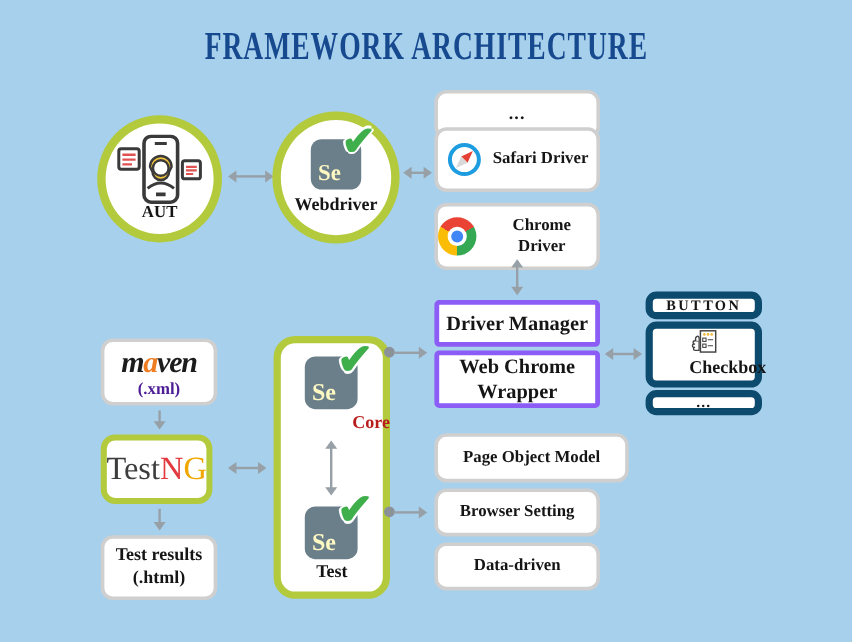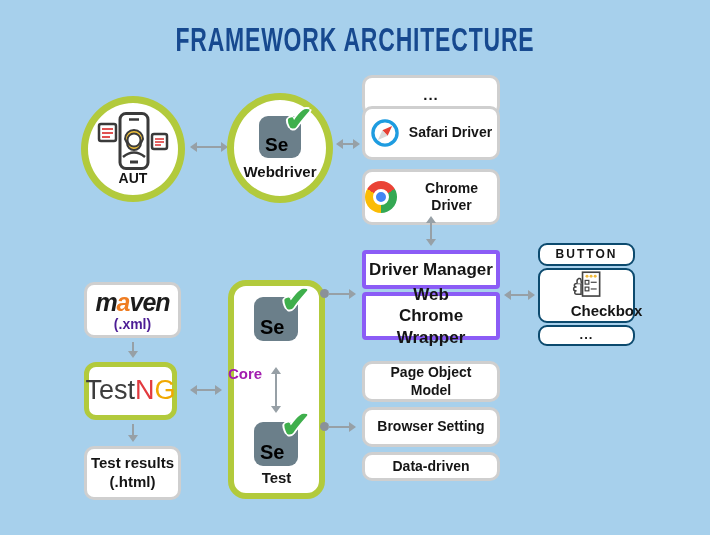--- a/index.html
+++ b/index.html
@@ -1,41 +1,41 @@
 <!DOCTYPE html>
 <html><head>
 <meta charset="utf-8">
 <style>
   html,body{margin:0;padding:0;}
   body{font-family:"Liberation Sans",sans-serif;}
-  .stage{position:relative;width:710px;height:535px;background:#a7d0ec;overflow:hidden;}
+  .stage{position:relative;width:710px;height:535px;background:#a7d0ec;overflow:hidden;font-family:Liberation Serif, serif;}
 
   
   .title{position:absolute;left:0;top:24px;width:710px;text-align:center;}
   .title span{display:inline-block;font-size:28px;font-weight:800;letter-spacing:1px;
     color:#17498f;transform:scale(0.82,1.18);transform-origin:center;}
 
   
   .box{position:absolute;background:#fff;display:flex;align-items:center;justify-content:center;
     text-align:center;font-weight:700;color:#151515;box-sizing:border-box;line-height:1.25;}
   .gray{border:3px solid #cfcfcf;border-radius:10px;font-size:14px;}
   .orange{border:4px solid #8b5cf6;border-radius:4px;font-size:17px;}
-  .yellow{border:2px solid #0c4a6e;border-radius:9px;font-size:14px;align-items:center;}
+  .yellow{border:6px solid #0c4a6e;border-radius:9px;font-size:14px;align-items:center;}
   .row{flex-direction:row;gap:9px;}
   .col{flex-direction:column;}
 
   
   .circle{position:absolute;background:#fff;border:7px solid #b2ca3c;border-radius:50%;
     display:flex;flex-direction:column;align-items:center;justify-content:center;box-sizing:border-box;}
   .circ-label{font-weight:700;color:#151515;}
 
   
   .se-badge{position:relative;background:#6b7f8a;border-radius:9px;display:flex;
     align-items:flex-end;justify-content:flex-start;}
-  .se-text{color:#000000;font-weight:700;padding:0 0 2px 6px;}
+  .se-text{color:#fef9c3;font-weight:700;padding:0 0 2px 6px;}
   .se-check{position:absolute;color:#3faf4c;font-weight:700;line-height:1;
     text-shadow:-2px 0 0 #fff,0 -2px 0 #fff,2px 0 0 #fff,0 2px 0 #fff,-1px -1px 0 #fff,1px 1px 0 #fff;}
 
   
   .arr-h{position:absolute;height:2px;background:#97a0a6;}
   .arr-h::after{content:'';position:absolute;right:-7px;top:-4px;border:5px solid transparent;border-left:7px solid #97a0a6;}
   .arr-h.dbl::before{content:'';position:absolute;left:-7px;top:-4px;border:5px solid transparent;border-right:7px solid #97a0a6;}
   .arr-v{position:absolute;width:2px;background:#97a0a6;}
   .arr-v::after{content:'';position:absolute;bottom:-7px;left:-4px;border:5px solid transparent;border-top:7px solid #97a0a6;}
   .arr-v.dbl::before{content:'';position:absolute;top:-7px;left:-4px;border:5px solid transparent;border-bottom:7px solid #97a0a6;}
@@ -168,38 +168,38 @@
   </div>
 
   <div class="arr-h dbl" style="left:192px;top:389px;width:28px;"></div>
 
   <div class="box" style="left:228px;top:280px;width:97px;height:219px;border:6px solid #b2ca3c;border-radius:18px;"></div>
 
   <div class="se-badge" style="position:absolute;left:254px;top:297px;width:44px;height:44px;">
     <span class="se-text" style="font-size:20px;">Se</span>
     <span class="se-check" style="font-size:36px;top:-15px;right:-13px;">✔</span>
   </div>
-  <div style="position:absolute;left:228px;top:345px;width:97px;text-align:left;font-weight:700;font-size:15px;color:#a21caf;margin-top:20px;">Core</div>
+  <div style="position:absolute;left:228px;top:345px;width:97px;text-align:right;font-weight:700;font-size:15px;color:#b91c1c;">Core</div>
 
   <div class="arr-v dbl" style="left:275px;top:369px;height:42px;"></div>
 
   <div class="se-badge" style="position:absolute;left:254px;top:422px;width:44px;height:44px;">
     <span class="se-text" style="font-size:20px;">Se</span>
     <span class="se-check" style="font-size:36px;top:-15px;right:-13px;">✔</span>
   </div>
   <div style="position:absolute;left:228px;top:469px;width:97px;text-align:center;font-weight:700;font-size:15px;color:#151515;">Test</div>
 
   <div class="dot" style="left:320px;top:289px;"></div>
   <div class="arr-h" style="left:328px;top:292.5px;width:26px;"></div>
   <div class="dot" style="left:320px;top:422px;"></div>
   <div class="arr-h" style="left:328px;top:425.5px;width:26px;"></div>
 
-  <div class="box gray" style="left:362px;top:361px;width:138px;height:41px;padding:2px 20px;">
+  <div class="box gray" style="left:362px;top:361px;width:162px;height:41px;padding:2px 20px;">
     <span>Page Object Model</span>
   </div>
   <div class="box gray" style="left:362px;top:407px;width:138px;height:40px;">
     <span>Browser Setting</span>
   </div>
-  <div class="box gray" style="left:362px;top:452px;width:138px;height:29px;">
+  <div class="box gray" style="left:362px;top:452px;width:138px;height:40px;">
     <span>Data-driven</span>
   </div>
 
 </div>
 
 </body></html>

